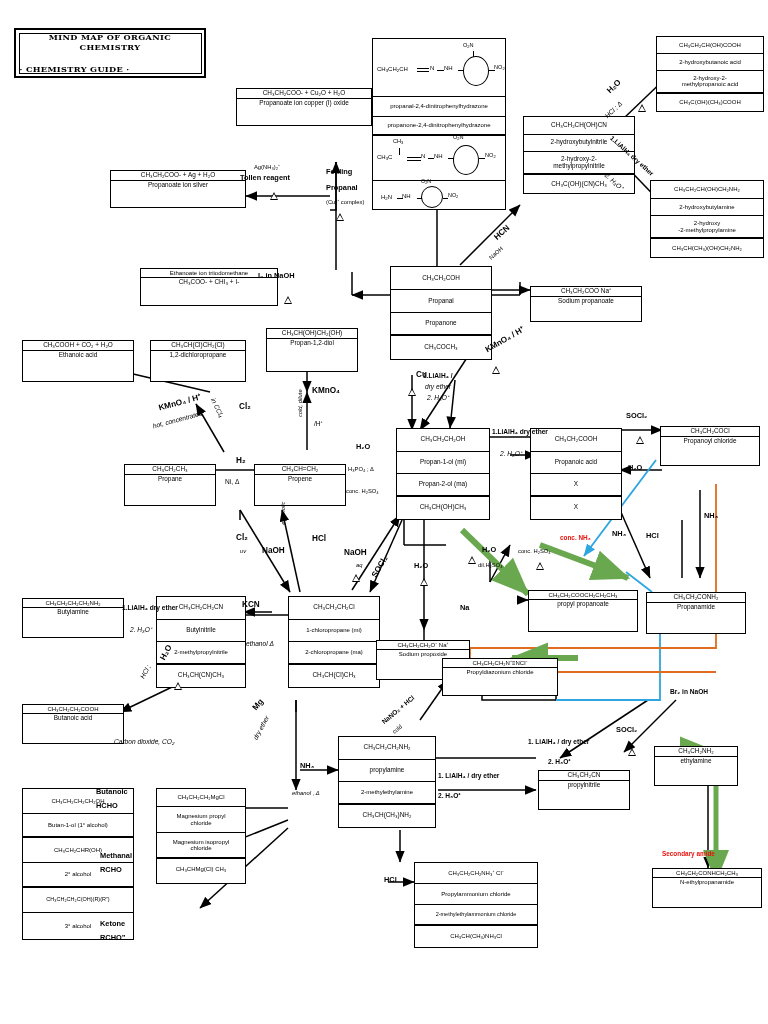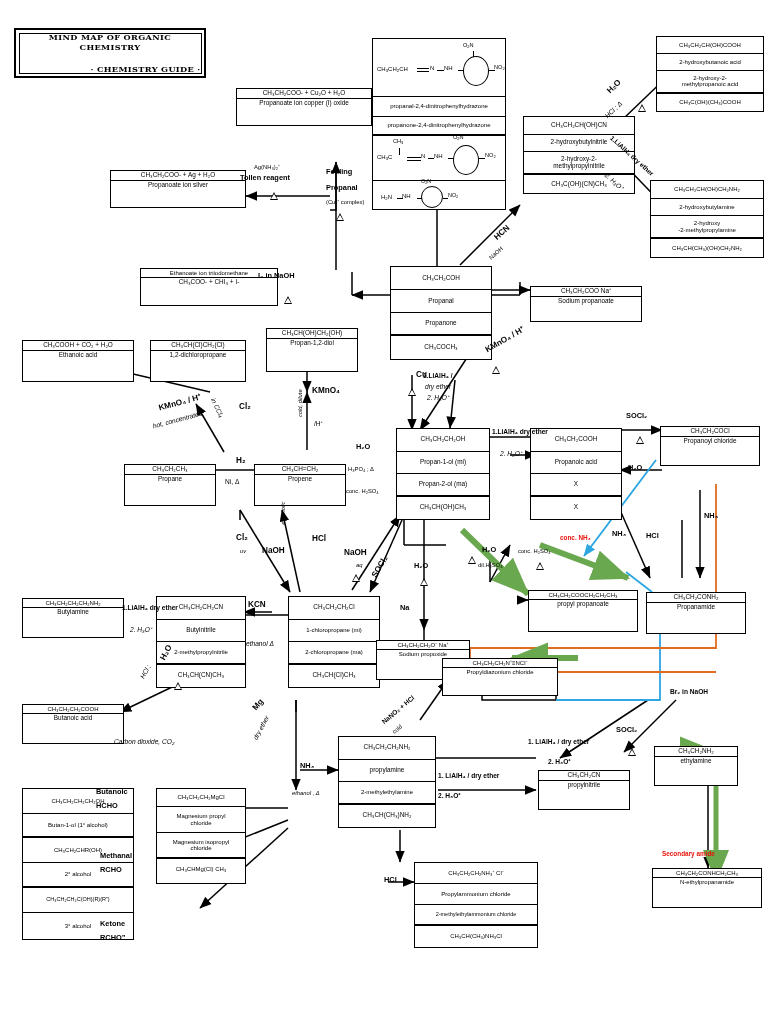--- a/index.html
+++ b/index.html
@@ -29,21 +29,21 @@
   .node .cell.thick { border-bottom-width:2.1px; }
   .node .cell.f { font-size:6.0px; }
 
   
   #title-box {
     position:absolute; left:14px; top:28px; width:192px; height:50px;
     border:2.4px solid #000; background:#fff; padding:2.5px; z-index:6;
   }
   #title-inner {
     width:100%; height:100%; border:1.2px solid #000;
-    display:flex; flex-direction:column; align-items:flex-end; justify-content:center;
+    display:flex; flex-direction:column; align-items:flex-start; justify-content:center;
     gap:12px;
   }
   #title-inner div {
     font-family:"DejaVu Serif", serif;
     font-weight:bold; font-size:8.2px; letter-spacing:.35px; color:#000;
     text-align:center;
   }
 
   
   .lbl {
@@ -601,32 +601,32 @@
   <div class="lbl big" style="left:344px; top:548px;">NaOH</div>
   <div class="lbl it sm" style="left:356px; top:562px;">aq</div>
   <div class="tri hollow" style="left:352px; top:574px;"></div>
 
   <div class="lbl big" style="left:368px; top:562px; transform:rotate(-60deg);">
     <span>SOCl₂</span>
   </div>
 
   <div class="lbl mid" style="left:414px; top:562px;">H₂O</div>
   <div class="tri hollow" style="left:420px; top:578px;"></div>
-  <div class="lbl mid" style="left:400px; top:604px;">Na</div>
+  <div class="lbl mid" style="left:426px; top:604px;padding-left:34px;">Na</div>
 
   <div class="tri hollow" style="left:468px; top:556px;"></div>
   <div class="lbl mid" style="left:482px; top:546px;">H₂O</div>
   <div class="lbl sm" style="left:478px; top:562px;">dil.H₂SO₄</div>
 
   <div class="lbl sm" style="left:518px; top:548px;">conc. H₂SO₄</div>
   <div class="tri hollow" style="left:536px; top:562px;"></div>
 
   <div class="lbl red" style="left:560px; top:534px;">conc. NH₃</div>
 
-  <div class="lbl big" style="left:248px; top:600px;">KCN</div>
+  <div class="lbl big" style="left:242px; top:600px;">KCN</div>
   <div class="lbl it" style="left:246px; top:640px;">ethanol Δ</div>
 
   <div class="lbl bold" style="left:122px; top:604px;">1.LiAlH₄ dry ether</div>
   <div class="lbl it" style="left:130px; top:626px;">2. H₃O⁺</div>
 
   <div class="lbl big" style="left:158px; top:648px; transform:rotate(-62deg);">
     <span>H₂O</span>
   </div>
   <div class="lbl it" style="left:138px; top:668px; transform:rotate(-62deg);">
     <span>HCl ;</span>

